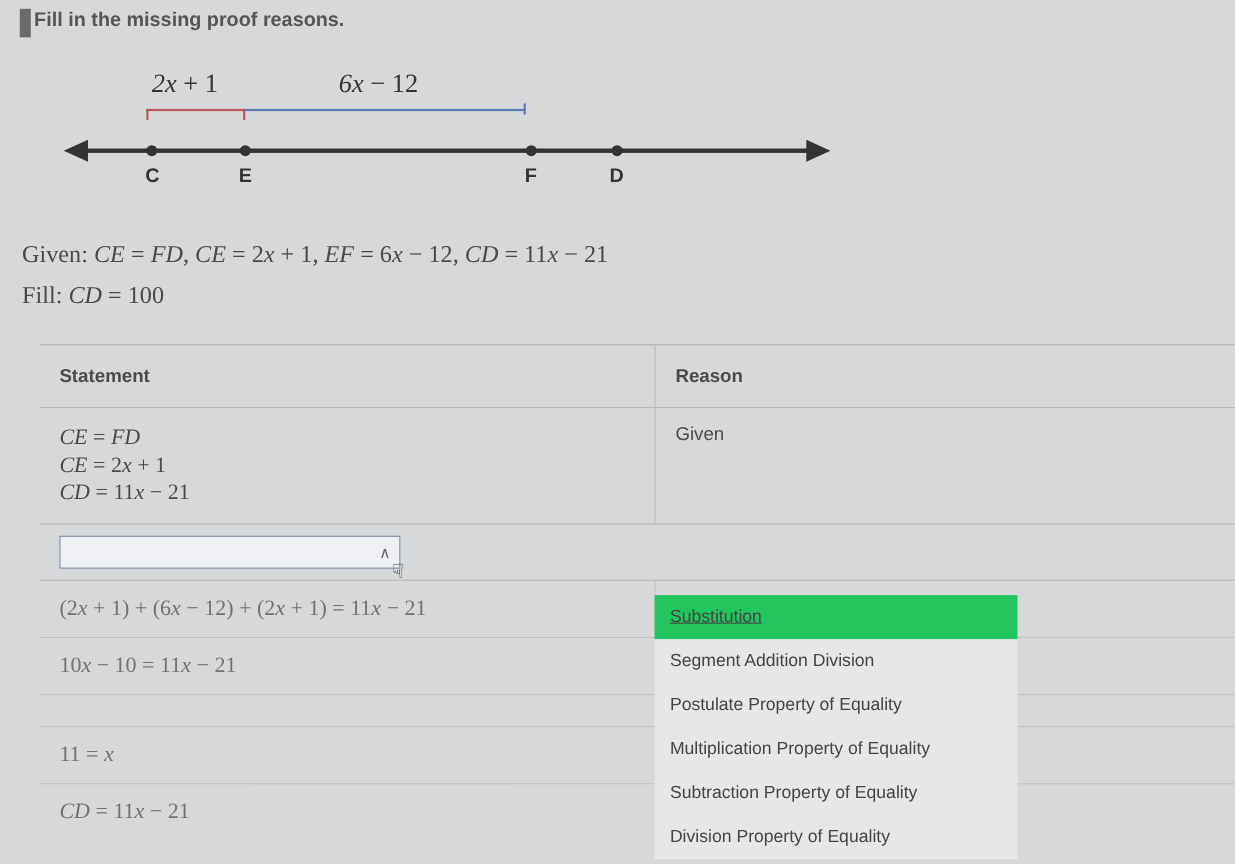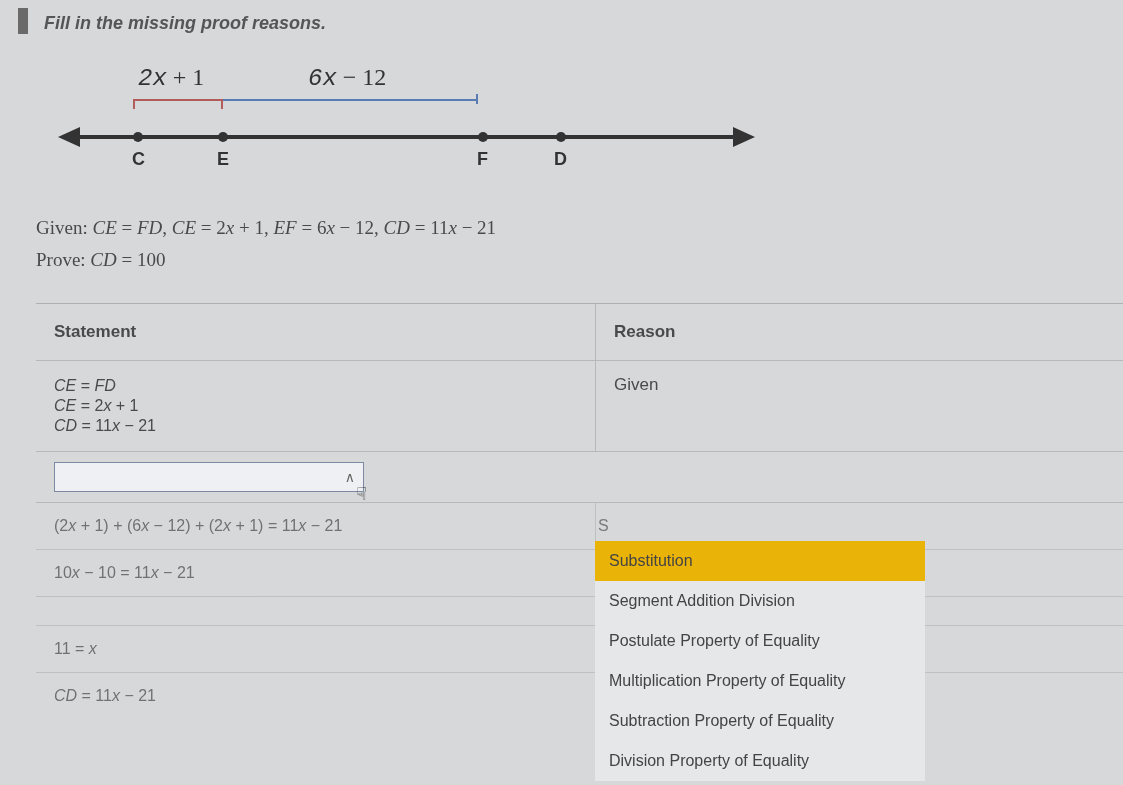--- a/index.html
+++ b/index.html
@@ -8,39 +8,39 @@
     background: #d7d8da;
     width: 1123px;
     height: 785px;
     color: #4a4a4a;
     padding: 0;
     overflow: hidden;
   }
   .page {
     padding: 8px 0 0 18px;
   }
-  .title-bar { display:flex; align-items:flex-end; gap:16px;font-style:italic; }
+  .title-bar { display:flex; align-items:flex-start; gap:3px; }
   .badge {
     width: 10px; height: 26px;
     background: #6a6a6a;
   }
   .title {
     font-size: 18px;
     font-weight: 600;
     color: #555;
   }
   .diagram {
     position: relative;
     width: 700px;
     height: 130px;
     margin-top: 30px;
     margin-left: 60px;
   }
   .expr { font-family: Georgia, 'Times New Roman', serif; font-size: 24px; color:#333; position:absolute; }
-  .expr .it { font-style: italic; font-family: Liberation Mono, monospace; }
+  .expr .it { font-style: italic; }
   .bracket-red {
     position:absolute;
     border:2px solid #b35a5a;
     border-bottom:none;
     height:10px;
   }
   .bracket-blue {
     position:absolute;
     border-top:2px solid #5a7ab3;
     height:0;
@@ -71,43 +71,43 @@
     border-radius:50%;
   }
   .ptlabel {
     position:absolute;
     font-weight:bold;
     font-size:18px;
     color:#333;
   }
   .given {
     margin-top: 18px;
-    margin-left: 18px;
+    margin-left: 2px;
     font-family: Georgia, 'Times New Roman', serif;
-    font-size: 19px;
+    font-size: 22px;
     color:#4a4a4a;
     line-height:1.7;
   }
   .given .it { font-style: italic; }
   .proof-table {
     margin-top: 26px;
     margin-left: 18px;
     width: 1090px;
     border-top:1px solid #b0b0b0;
   }
   .row {
     display:flex;
     border-bottom:1px solid #b8b8b8;
   }
   .cell-s {
     width: 560px;
     padding: 14px 18px;
     border-right:1px solid #b8b8b8;
-    font-family: Liberation Sans, sans-serif;
-    font-size:16px;
+    font-family: Liberation Serif, serif;
+    font-size:20px;
     color:#4a4a4a;
     position:relative;
   }
   .cell-r {
     flex:1;
     padding: 14px 18px;
     font-size:17px;
     color:#4a4a4a;
     position:relative;
   }
@@ -146,21 +146,21 @@
     width:330px;
     background:#e6e7e9;
     z-index:10;
   }
   .menu-item {
     padding: 11px 14px;
     font-size:16px;
     color:#444;
     cursor:pointer;
   }
-  .menu-item.hl { background:#eab308; }
+  .menu-item.hl { background:#22c55e;text-decoration:underline; }
   .trunc { position:absolute; left:2px; font-size:16px; color:#555; font-family:Arial; }
 </style>
 </head>
 <body>
 
 <div class="page">
 
   <div class="title-bar">
     <div class="badge"></div>
     <div class="title">Fill in the missing proof reasons.</div>
@@ -188,21 +188,21 @@
     <div class="ptlabel" style="left:399px; top:85px;">F</div>
     <div class="ptlabel" style="left:476px; top:85px;">D</div>
   </div>
 
   <div class="given">
     <div>
       <span>Given:</span>
       <span class="it">CE</span> = <span class="it">FD</span>, <span class="it">CE</span> = 2<span class="it">x</span> + 1, <span class="it">EF</span> = 6<span class="it">x</span> − 12, <span class="it">CD</span> = 11<span class="it">x</span> − 21
     </div>
     <div>
-      <span>Prove:</span>
+      <span>Fill:</span>
       <span class="it">CD</span> = 100
     </div>
   </div>
 
   <div class="proof-table">
 
     <div class="row header">
       <div class="cell-s">Statement</div>
       <div class="cell-r">Reason</div>
     </div>

